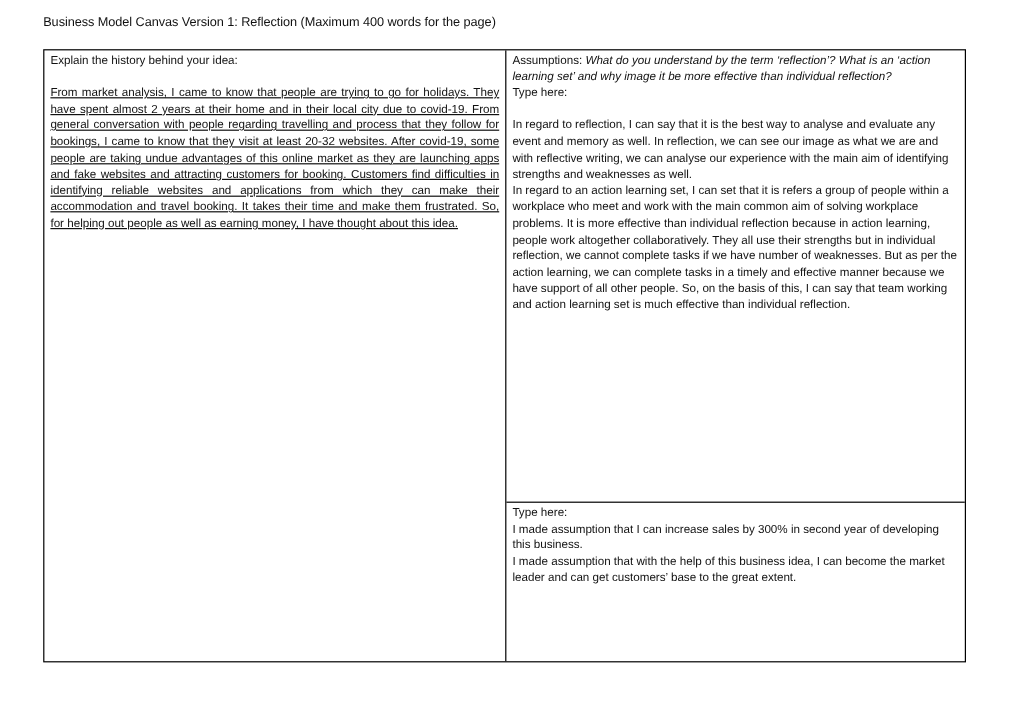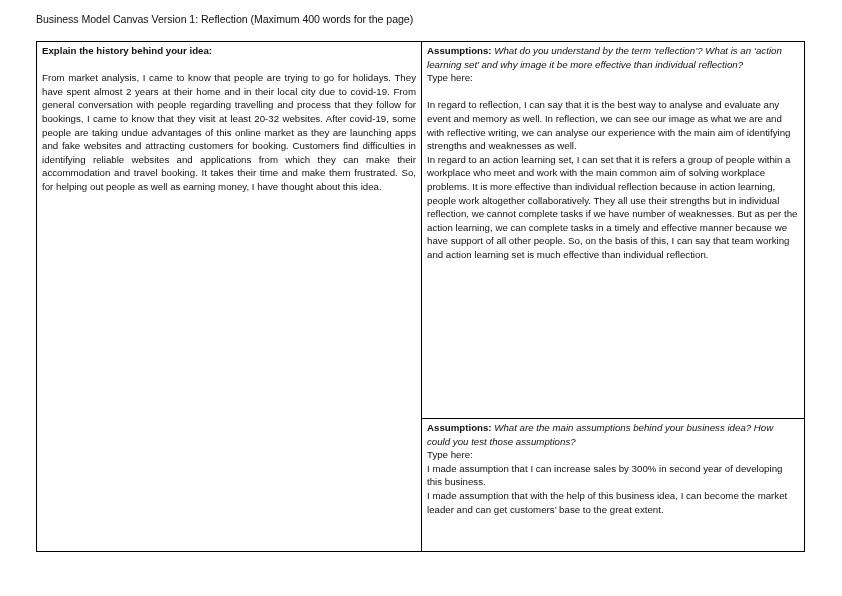--- a/index.html
+++ b/index.html
@@ -5,23 +5,23 @@
   html, body { margin:0; padding:0; background:#ffffff; }
   body { width:842px; height:596px; position:relative; overflow:hidden;
          font-family:"Liberation Sans", sans-serif; color:#111; }
   .page-title { position:absolute; left:36px; top:13px; font-size:10.6px; letter-spacing:-0.05px; }
   .canvas { position:absolute; left:36px; top:41px; width:769px; height:511px;
             border:1px solid #000; box-sizing:border-box; }
   .cell { position:absolute; box-sizing:border-box; padding:2px 5px; font-size:9.7px; line-height:13.6px; }
   .left { left:0; top:0; width:385px; height:509px; border-right:1px solid #000; }
   .right-top { left:385px; top:0; width:382px; height:377px; border-bottom:1px solid #000; }
   .right-bottom { left:385px; top:377px; width:382px; height:132px; }
-  .head { font-weight:bold; }
+  .head { font-weight:normal; }
   .q { font-style:italic; }
-  .just { text-align:justify; }
+  .just { text-align:justify;text-decoration:underline; }
   p { margin:0; }
   .gap { height:13.6px; }
 </style>
 </head>
 <body>
 
 <div class="page-title">Business Model Canvas Version 1: Reflection (Maximum 400 words for the page)</div>
 
 <div class="canvas">
 
@@ -34,19 +34,18 @@
 
   <div class="cell right-top">
     <p><span class="head">Assumptions:</span><span class="q"> What do you understand by the term ‘reflection’? What is an ‘action learning set’ and why image it be more effective than individual reflection?</span></p>
     <p>Type here:</p>
     <div class="gap"></div>
     <p>In regard to reflection, I can say that it is the best way to analyse and evaluate any event and memory as well. In reflection, we can see our image as what we are and with reflective writing, we can analyse our experience with the main aim of identifying strengths and weaknesses as well.</p>
     <p>In regard to an action learning set, I can set that it is refers a group of people within a workplace who meet and work with the main common aim of solving workplace problems. It is more effective than individual reflection because in action learning, people work altogether collaboratively. They all use their strengths but in individual reflection, we cannot complete tasks if we have number of weaknesses. But as per the action learning, we can complete tasks in a timely and effective manner because we have support of all other people. So, on the basis of this, I can say that team working and action learning set is much effective than individual reflection.</p>
   </div>
 
   <div class="cell right-bottom">
-    <p><span class="head">Assumptions:</span><span class="q"> What are the main assumptions behind your business idea? How could you test those assumptions?</span></p>
     <p>Type here:</p>
     <p>I made assumption that I can increase sales by 300% in second year of developing this business.</p>
     <p>I made assumption that with the help of this business idea, I can become the market leader and can get customers’ base to the great extent.</p>
   </div>
 
 </div>
 
 </body></html>

